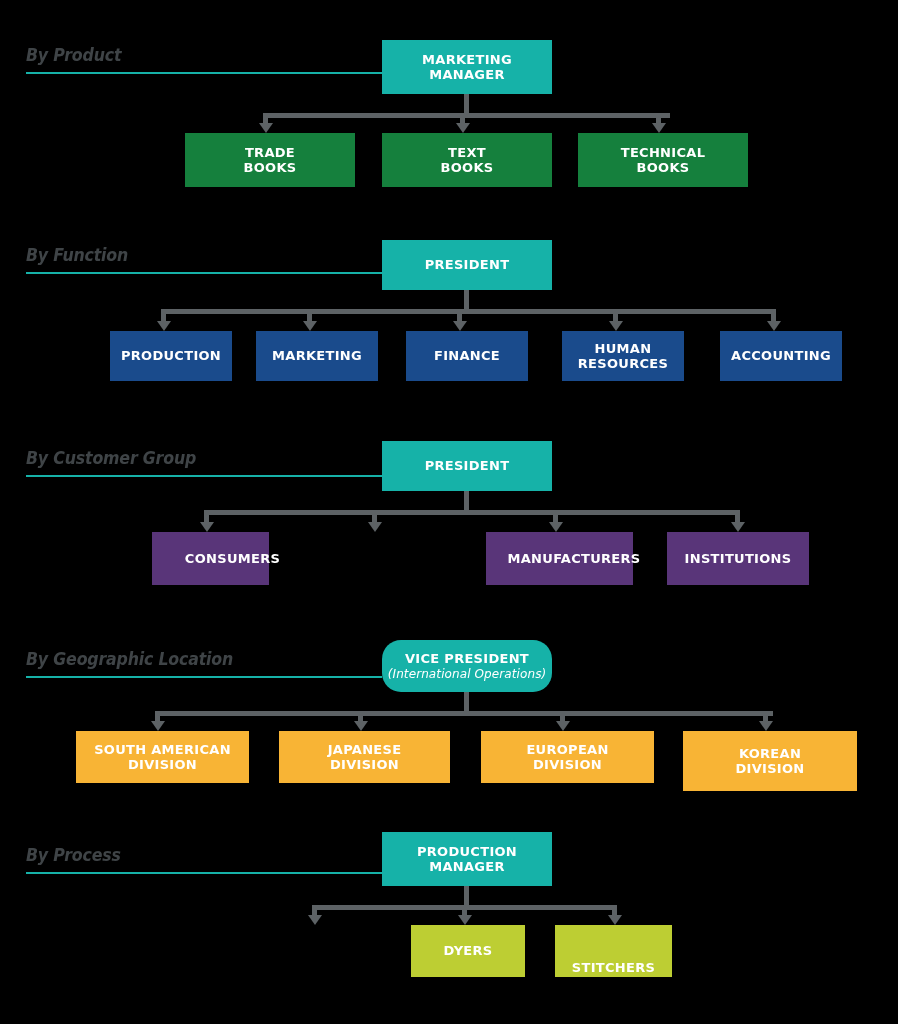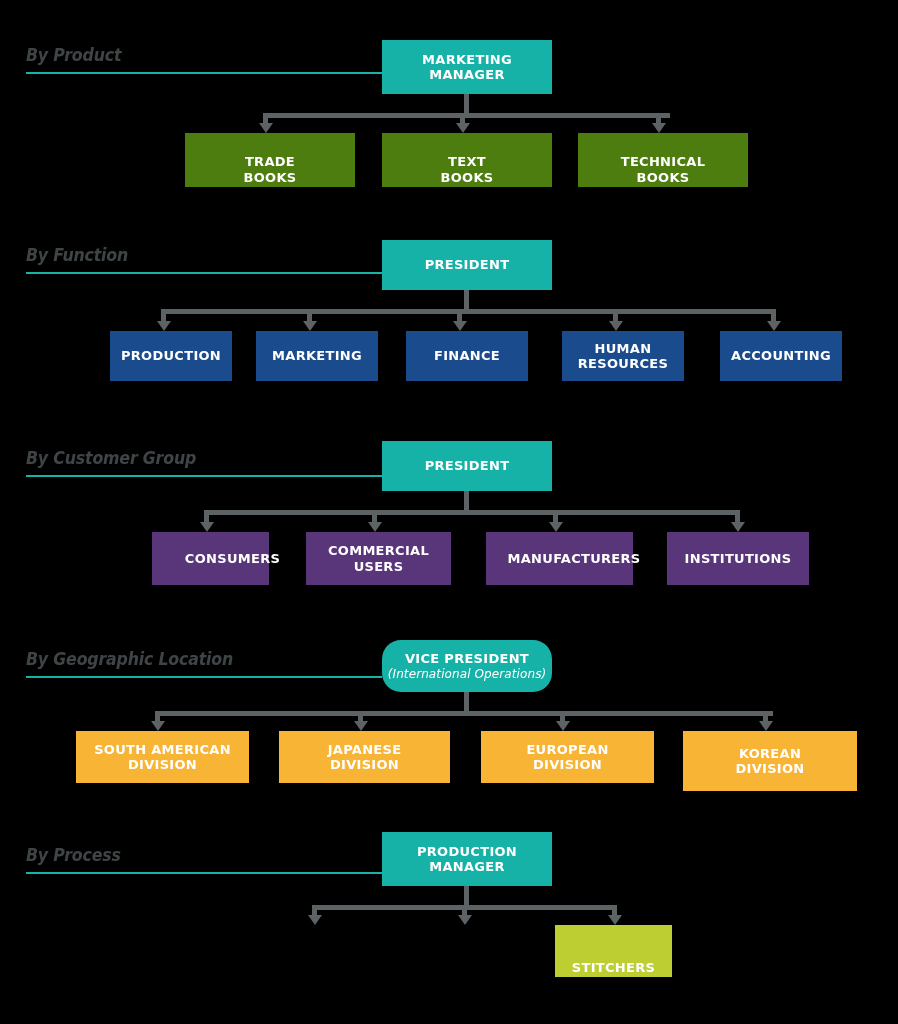--- a/index.html
+++ b/index.html
@@ -60,21 +60,21 @@
   .node .l2 { display: block; }
   .node .sub {
     display: block;
     font-weight: normal;
     font-style: italic;
     font-size: 12px;
     letter-spacing: 0.1px;
   }
 
   .c-teal   { background: #16b2a8; }
-  .c-blue   { background: #4d7c0f; align-items: flex-end; }
+  .c-blue   { background: #15803d; }
   .c-navy   { background: #1a4b8c; }
   .c-purple { background: #593579; }
   .c-orange { background: #f8b435; }
   .c-lime   { background: #bdce33; }
 
   
   .conn-v, .conn-h {
     position: absolute;
     background: #5d6265;
   }
@@ -183,26 +183,20 @@
     <div class="conn-h" style="left: 207px; top: 510px; width: 530px;"></div>
     <div class="conn-v" style="left: 204px; top: 510px; height: 12px;"></div>
     <div class="arrow" style="left: 199.5px; top: 522px;"></div>
     <div class="node c-purple" style="left: 152px; top: 532px; width: 117px; height: 53px; padding-left: 48px;">
       <div class="node-text">
         <span class="l1">CONSUMERS</span>
       </div>
     </div>
     <div class="conn-v" style="left: 372px; top: 510px; height: 12px;"></div>
     <div class="arrow" style="left: 367.5px; top: 522px;"></div>
-    <div class="node c-purple" style="left: 306px; top: 532px; width: 145px; height: 53px;">
-      <div class="node-text">
-        <span class="l1">COMMERCIAL</span>
-        <span class="l2">USERS</span>
-      </div>
-    </div>
     <div class="conn-v" style="left: 553px; top: 510px; height: 12px;"></div>
     <div class="arrow" style="left: 548.5px; top: 522px;"></div>
     <div class="node c-purple" style="left: 486px; top: 532px; width: 147px; height: 53px; padding-left: 33px;">
       <div class="node-text">
         <span class="l1">MANUFACTURERS</span>
       </div>
     </div>
     <div class="conn-v" style="left: 735px; top: 510px; height: 12px;"></div>
     <div class="arrow" style="left: 730.5px; top: 522px;"></div>
     <div class="node c-purple" style="left: 667px; top: 532px; width: 142px; height: 53px;">
@@ -259,20 +253,25 @@
         <span class="l1">PRODUCTION</span>
         <span class="l2">MANAGER</span>
       </div>
     </div>
     <div class="conn-v" style="left: 464px; top: 886px; height: 22px;"></div>
     <div class="conn-h" style="left: 315px; top: 905px; width: 300px;"></div>
     <div class="conn-v" style="left: 312px; top: 905px; height: 10px;"></div>
     <div class="arrow" style="left: 307.5px; top: 915px;"></div>
     <div class="conn-v" style="left: 462px; top: 905px; height: 10px;"></div>
     <div class="arrow" style="left: 457.5px; top: 915px;"></div>
+    <div class="node c-lime" style="left: 411px; top: 925px; width: 114px; height: 52px;">
+      <div class="node-text">
+        <span class="l1">DYERS</span>
+      </div>
+    </div>
     <div class="conn-v" style="left: 612px; top: 905px; height: 10px;"></div>
     <div class="arrow" style="left: 607.5px; top: 915px;"></div>
     <div class="node c-lime" style="left: 555px; top: 925px; width: 117px; height: 52px; align-items: flex-end;">
       <div class="node-text">
         <span class="l1">STITCHERS</span>
       </div>
     </div>
   </div>
 
 </body></html>

